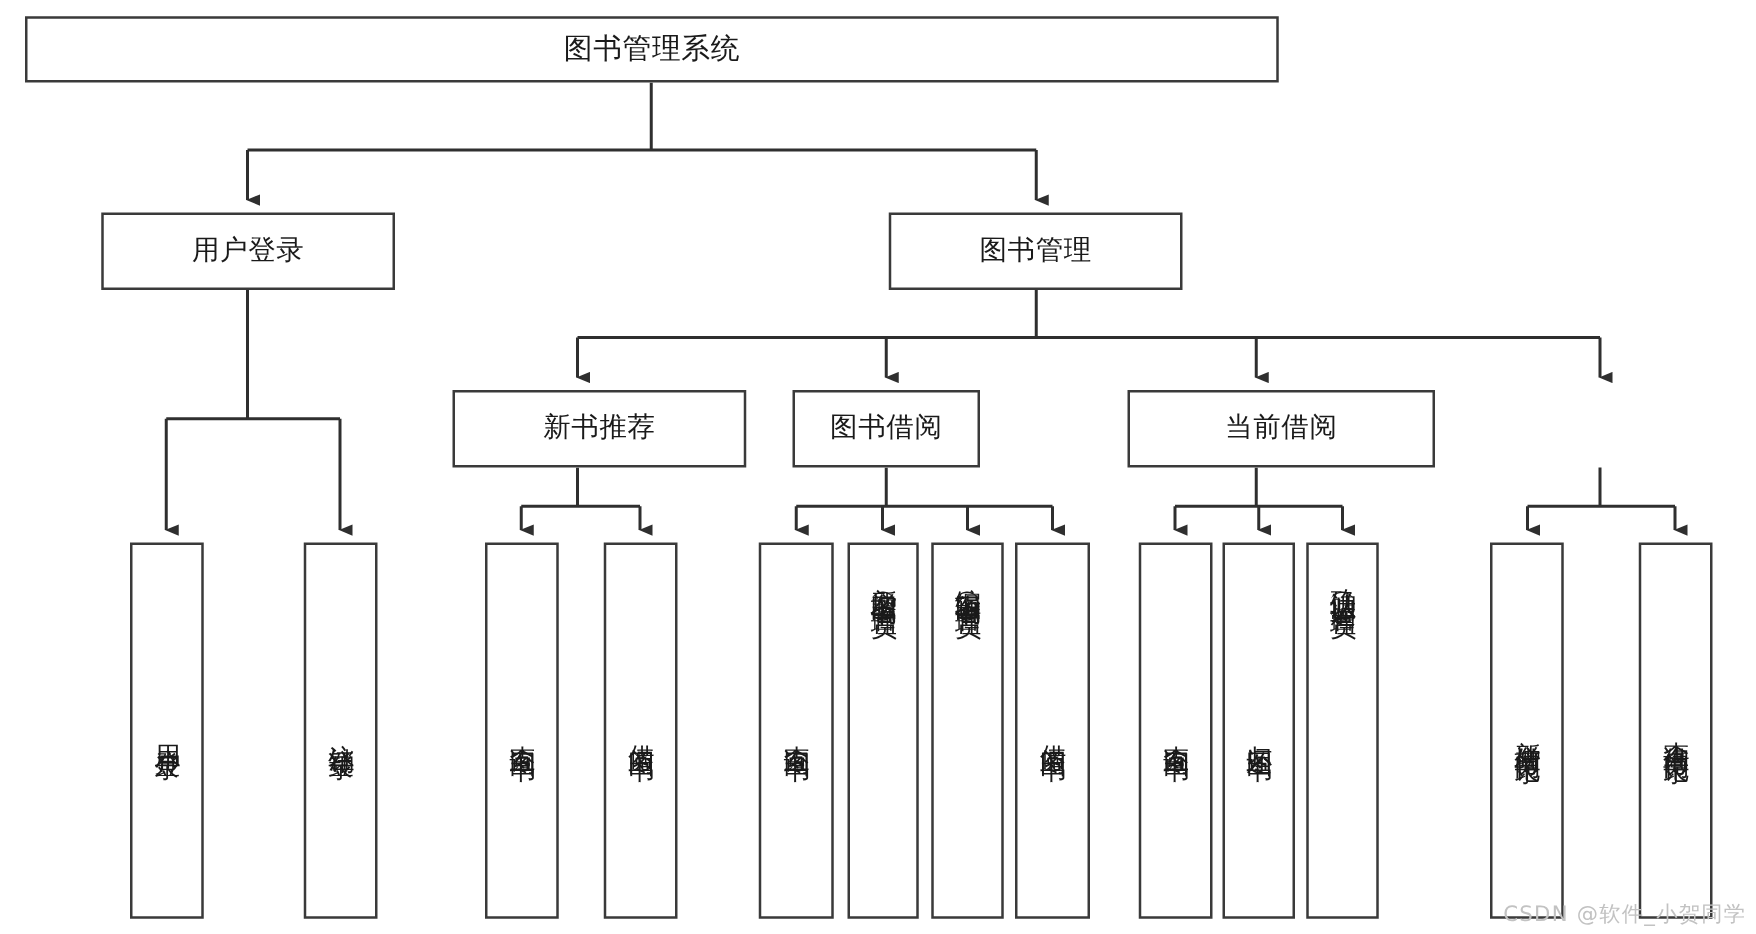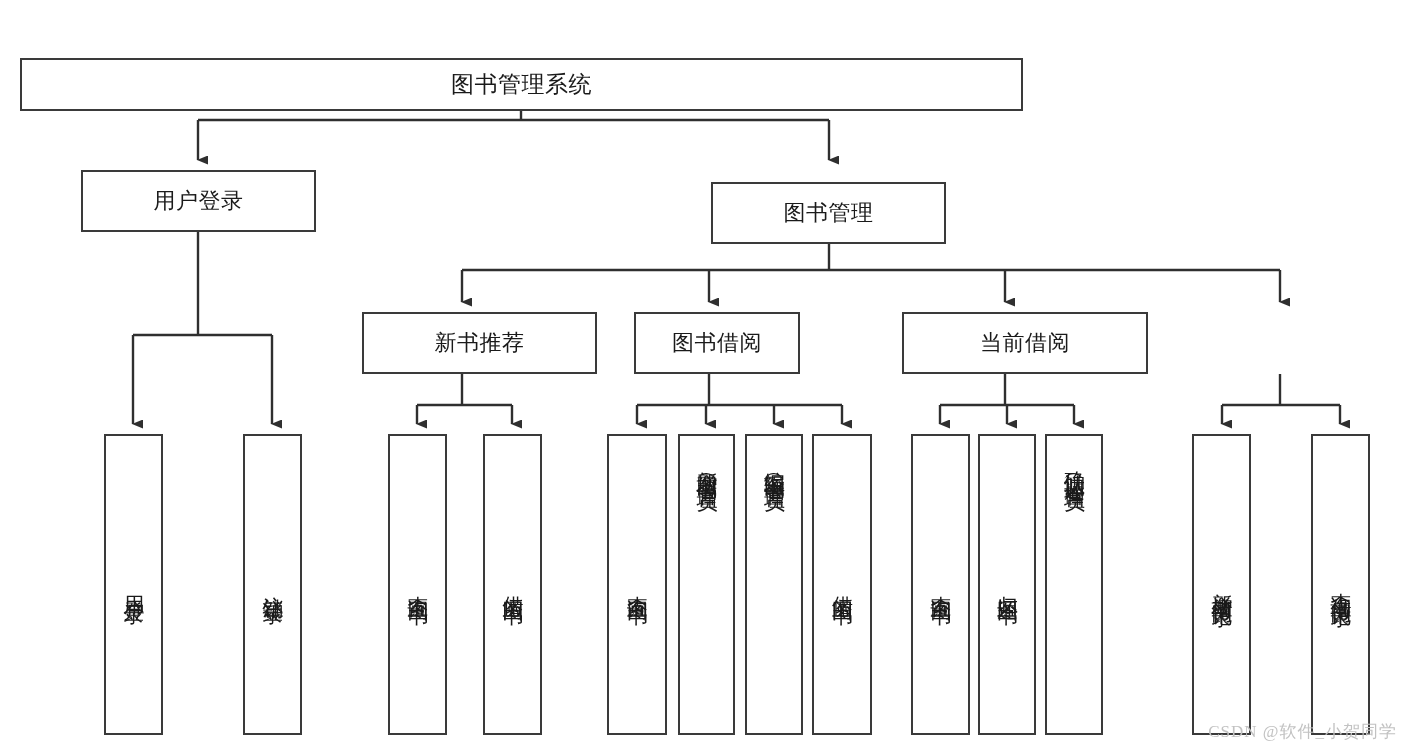--- a/index.html
+++ b/index.html
@@ -67,21 +67,20 @@
   }
   .watermark {
     position: absolute;
     right: 8px;
     bottom: 4px;
     font-size: 17px;
     color: #c2c2c2;
     letter-spacing: 1px;
     white-space: nowrap;
     user-select: none;
-    font-family: Liberation Serif, serif;
   }
 </style>
 </head>
 <body>
 
 <div id="canvas">
 
   <svg class="wires" viewBox="0 0 1405 747" xmlns="http://www.w3.org/2000/svg">
     <defs>
       <marker id="arrowhead" markerWidth="9" markerHeight="11" refX="4.5" refY="10" orient="auto" markerUnits="userSpaceOnUse">
@@ -125,37 +124,37 @@
       <line x1="1007" y1="405" x2="1007" y2="424" marker-end="url(#arrowhead)"></line>
       <line x1="1074" y1="405" x2="1074" y2="424" marker-end="url(#arrowhead)"></line>
 
       <line x1="1280" y1="374" x2="1280" y2="405"></line>
       <line x1="1222" y1="405" x2="1340" y2="405"></line>
       <line x1="1222" y1="405" x2="1222" y2="424" marker-end="url(#arrowhead)"></line>
       <line x1="1340" y1="405" x2="1340" y2="424" marker-end="url(#arrowhead)"></line>
     </g>
   </svg>
 
-  <div class="node title" style="left:20px; top:13px; width:1003px; height:53px;margin-top:45px;">
+  <div class="node title" style="left:20px; top:13px; width:1003px; height:53px;">
     <span class="node-label">图书管理系统</span>
   </div>
 
   <div class="node level1" style="left:81px; top:170px; width:235px; height:62px;">
     <span class="node-label">用户登录</span>
   </div>
 
-  <div class="node level1" style="left:711px; top:170px; width:235px; height:62px;margin-top:12px;">
+  <div class="node level1" style="left:711px; top:170px; width:235px; height:62px;">
     <span class="node-label">图书管理</span>
   </div>
 
   <div class="node level2" style="left:362px; top:312px; width:235px; height:62px;align-items:center;">
     <span class="node-label">新书推荐</span>
   </div>
 
-  <div class="node level2" style="left:634px; top:312px; width:166px; height:62px;justify-content:center;">
+  <div class="node level2" style="left:634px; top:312px; width:150px; height:62px;justify-content:center;">
     <span class="node-label">图书借阅</span>
   </div>
 
   <div class="node level2" style="left:902px; top:312px; width:246px; height:62px;">
     <span class="node-label">当前借阅</span>
   </div>
 
 
   <div class="node leaf vertical centered" style="left:104px; top:434px; width:59px; height:301px;">
     <span class="node-label">用户登录</span>

